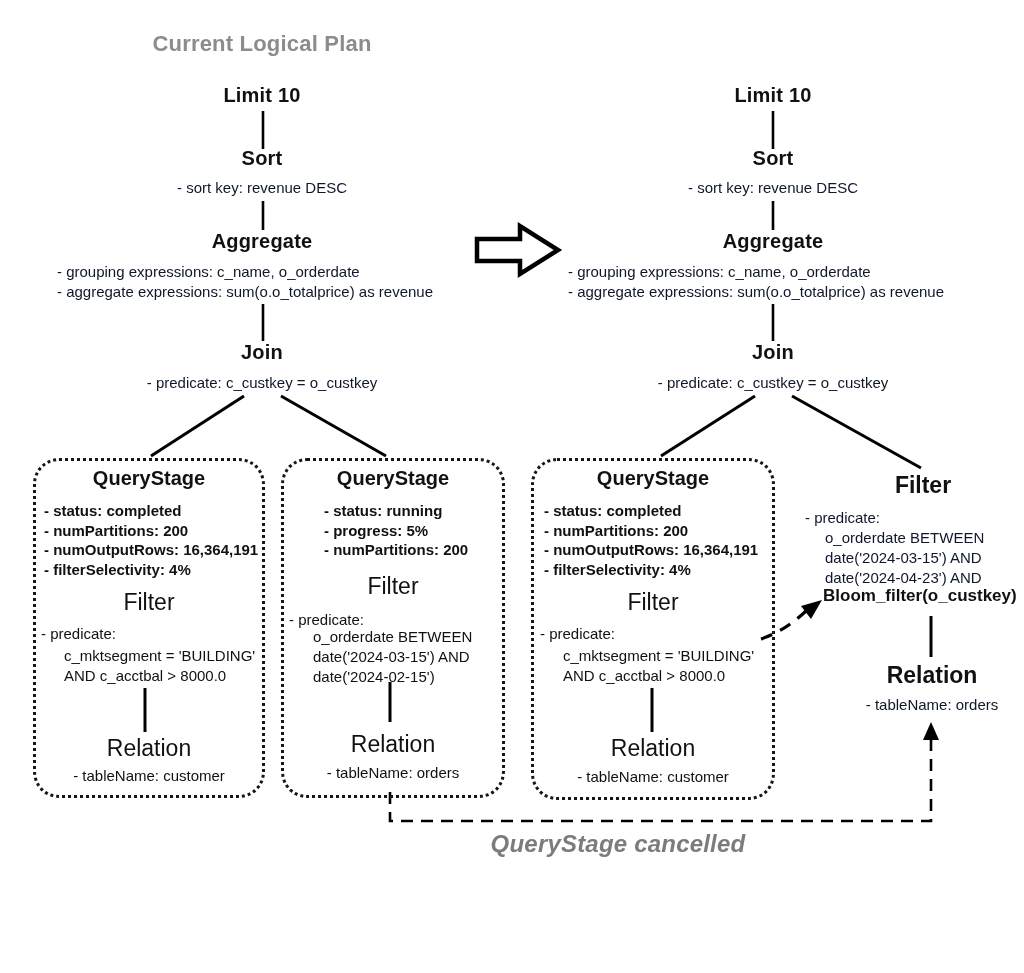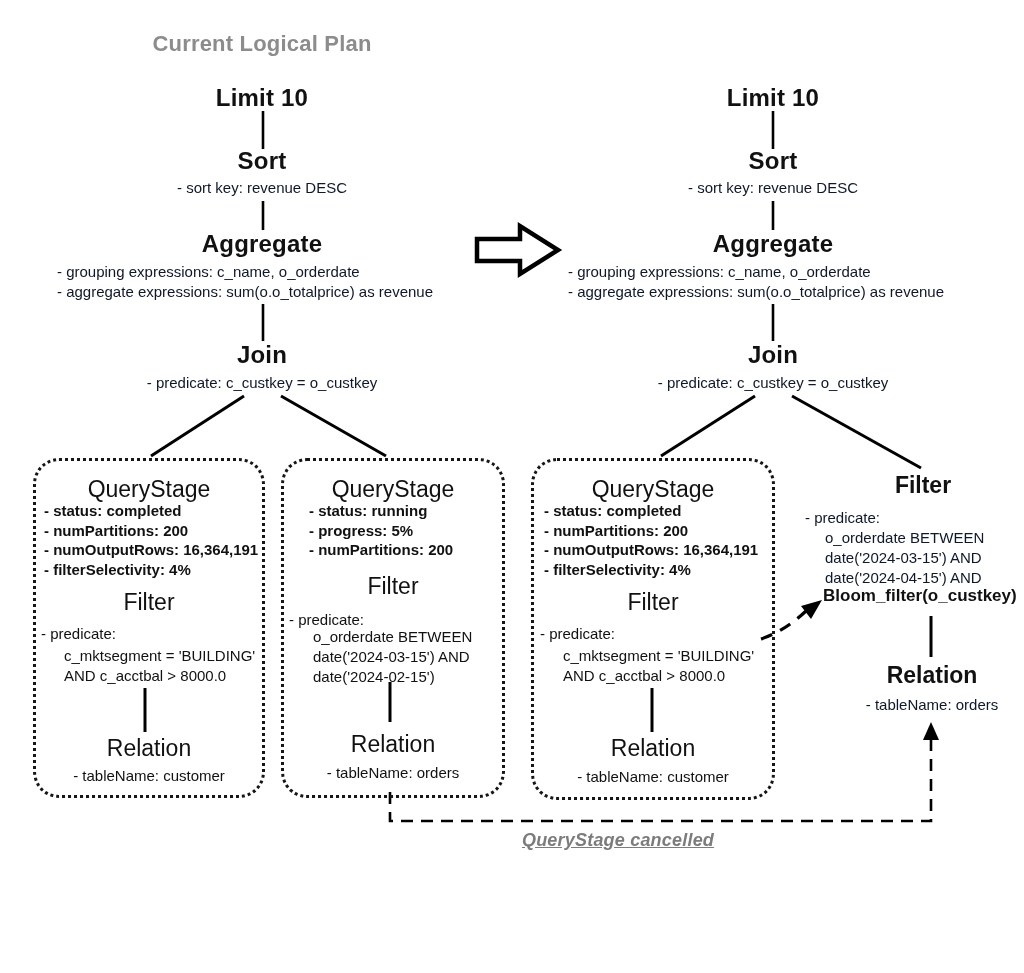--- a/index.html
+++ b/index.html
@@ -15,37 +15,37 @@
   }
   .overlay {
     position: absolute;
     left: 0; top: 0;
     width: 1024px; height: 973px;
     z-index: 1;
   }
   .t { position: absolute; white-space: nowrap; z-index: 2; }
   .cx { transform: translateX(-50%); }
   .plan-title { font-size: 22px; font-weight: 700; color: var(--heading-gray, #8c8c8c); letter-spacing: 0.2px; }
-  .node { font-size: 24px; font-weight: 700; letter-spacing: 0.2px; }
+  .node { font-size: 20px; font-weight: 700; letter-spacing: 0.2px; }
   .detail { font-size: 15px; color: #0f172a; line-height: 20px; }
   .stage-box {
     position: absolute;
     border: 3px dotted #161616;
     border-radius: 26px;
     z-index: 2;
     background: transparent;
   }
-  .box-title { position: absolute; left: 50%; transform: translateX(-50%); top: 15px; font-size: 23px; font-weight: 400; white-space: nowrap; }
+  .box-title { position: absolute; left: 50%; transform: translateX(-50%); top: 6px; font-size: 20px; font-weight: 700; white-space: nowrap; }
   .box-props { position: absolute; font-size: 15px; font-weight: 700; line-height: 19.5px; white-space: nowrap; }
   .box-op { position: absolute; left: 50%; transform: translateX(-50%); font-size: 23px; white-space: nowrap; }
   .pred-label { position: absolute; font-size: 15px; white-space: nowrap; }
   .pred-lines { position: absolute; font-size: 15px; line-height: 20px; white-space: nowrap; }
   .rel-detail { position: absolute; left: 50%; transform: translateX(-50%); font-size: 15px; white-space: nowrap; }
   .bloom { font-size: 17px; font-weight: 700; }
-  .cancelled { font-size: 18px; font-weight: 700; font-style: italic; color: var(--cancelled-gray, #7c7c7c); letter-spacing: 0.2px; text-decoration: underline; }
+  .cancelled { font-size: 24px; font-weight: 700; font-style: italic; color: var(--cancelled-gray, #7c7c7c); letter-spacing: 0.2px; }
   .caption { font-family: "Liberation Serif", "DejaVu Serif", serif; font-size: 31px; font-weight: 700; }
   svg line, svg path { stroke: #000000; }
 </style>
 </head>
 <body>
 
 <div class="canvas">
 
   <svg class="overlay" viewBox="0 0 1024 973">
 
@@ -102,21 +102,21 @@
     <div class="pred-lines" style="left:28px; top:185px">
       <div>c_mktsegment = 'BUILDING'</div>
       <div>AND c_acctbal &gt; 8000.0</div>
     </div>
     <div class="box-op" style="top:274px">Relation</div>
     <div class="rel-detail" style="top:306px">- tableName: customer</div>
   </div>
 
   <div class="stage-box" style="left:266px; top:458px; width:218px; height:334px">
     <div class="box-title">QueryStage</div>
-    <div class="box-props" style="left:25px; top:40px">
+    <div class="box-props" style="left:40px; top:40px">
       <div>- status: running</div>
       <div>- progress: 5%</div>
       <div>- numPartitions: 200</div>
     </div>
     <div class="box-op" style="top:112px">Filter</div>
     <div class="pred-label" style="left:5px; top:150px">- predicate:</div>
     <div class="pred-lines" style="left:29px; top:166px">
       <div>o_orderdate BETWEEN</div>
       <div>date('2024-03-15') AND</div>
       <div>date('2024-02-15')</div>
@@ -152,21 +152,21 @@
     </div>
     <div class="box-op" style="top:274px">Relation</div>
     <div class="rel-detail" style="top:307px">- tableName: customer</div>
   </div>
 
   <div class="t cx" style="left:908px; top:472px; font-size:23px; font-weight:700">Filter</div>
   <div class="t detail" style="left:790px; top:508px">- predicate:</div>
   <div class="t detail" style="left:810px; top:528px">
     <div>o_orderdate BETWEEN</div>
     <div>date('2024-03-15') AND</div>
-    <div>date('2024-04-15') AND</div>
+    <div>date('2024-04-23') AND</div>
   </div>
   <div class="t bloom" style="left:808px; top:586px">Bloom_filter(o_custkey)</div>
   <div class="t cx" style="left:917px; top:662px; font-size:23px; font-weight:700">Relation</div>
   <div class="t cx detail" style="left:917px; top:695px">- tableName: orders</div>
 
   <div class="t cx cancelled" style="left:603px; top:830px">QueryStage cancelled</div>
 
 </div>
 
 </body></html>

